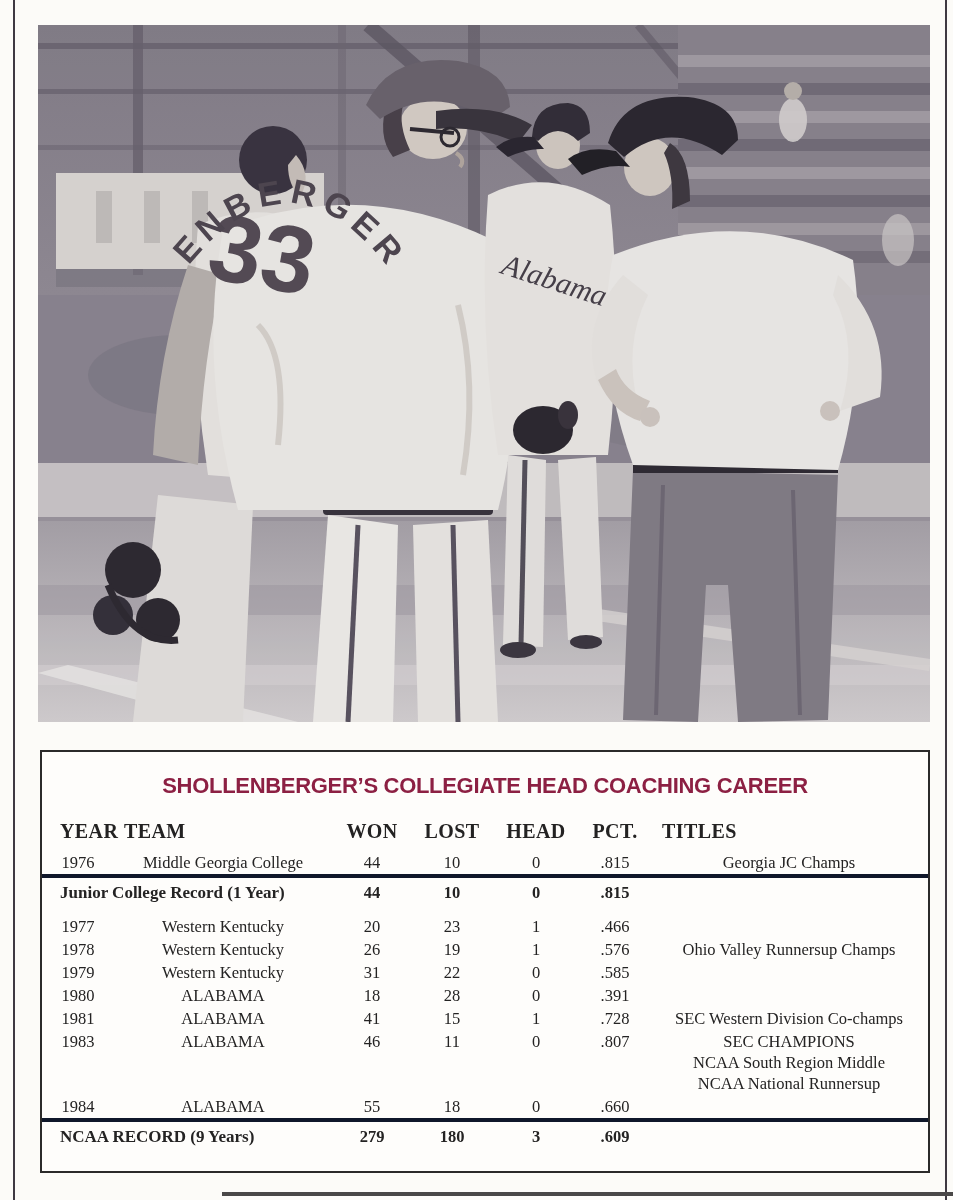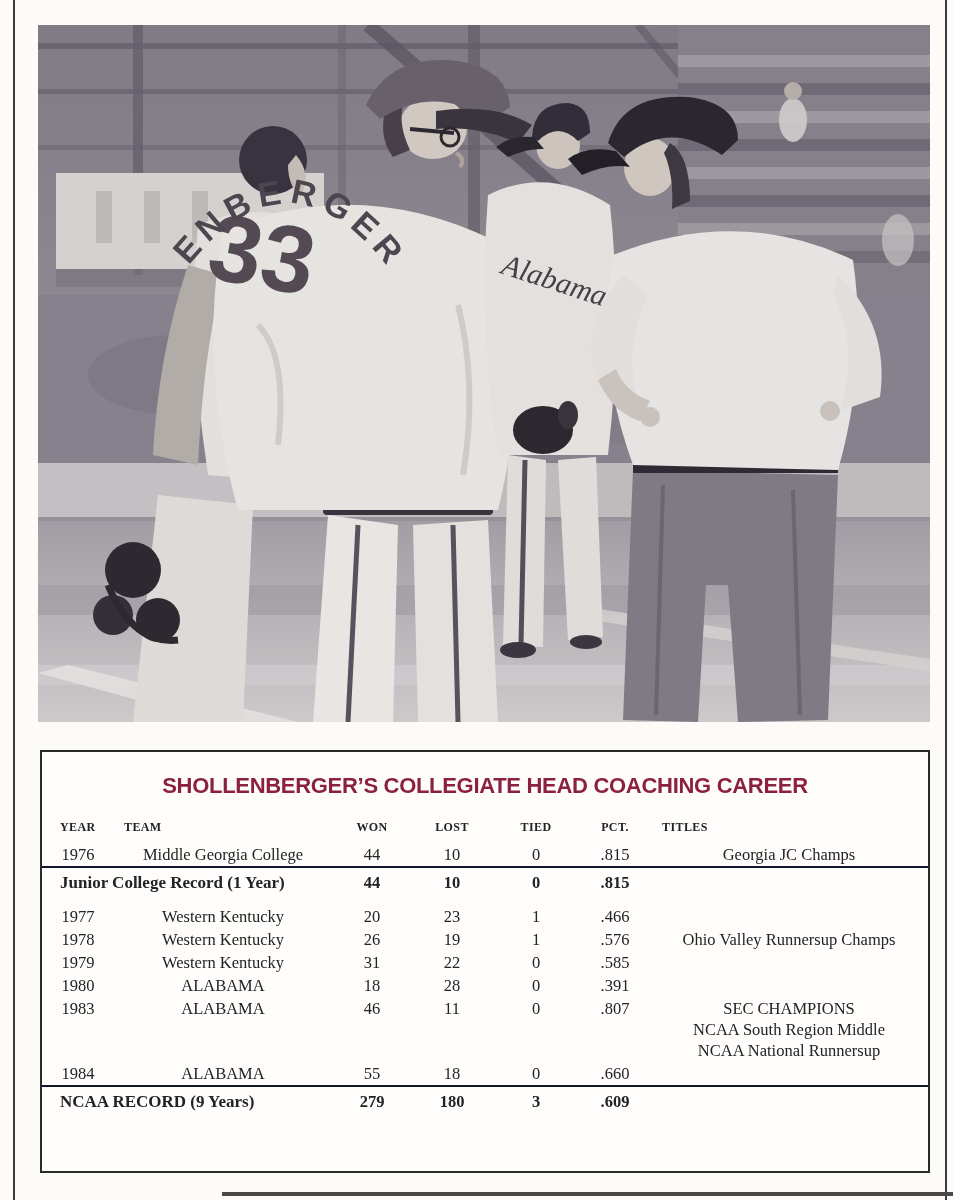--- a/index.html
+++ b/index.html
@@ -32,36 +32,36 @@
     width:100%;border-collapse:collapse;table-layout:fixed;
     margin-top:22px;
   }
   table.career col.c-year{width:72px;}
   table.career col.c-team{width:218px;}
   table.career col.c-won{width:80px;}
   table.career col.c-lost{width:80px;}
   table.career col.c-tied{width:88px;}
   table.career col.c-pct{width:70px;}
   table.career th{
-    font-size:12px;font-weight:bold;letter-spacing:0.4px;
+    font-size:20px;font-weight:bold;letter-spacing:0.4px;
     padding:0 0 8px 0;text-align:center;color:#232222;
   }
   table.career th.l{text-align:left;}
   table.career th.th-year{padding-left:18px;}
   table.career th.th-team{padding-left:10px;}
   table.career th.th-titles{padding-left:12px;}
   table.career td{
     font-size:16.5px;line-height:21px;padding:1px 0;
     vertical-align:top;text-align:center;color:#242323;
   }
   td.cell-year{text-align:left;padding-left:18px;}
   td.cell-team{text-align:left;padding-left:10px;}
   td.cell-titles{text-align:left;padding-left:12px;}
   tr.summary td{
-    border-top:2px solid #0f172a;font-weight:bold;
+    border-top:4px solid #0f172a;font-weight:bold;
     padding-top:4px;padding-bottom:3px;
   }
   tr.summary td.summary-label{text-align:left;padding-left:18px;font-size:17px;}
   tr.gap-below td{padding-bottom:12px;}
   .bottom-partial-rule{
     position:absolute;left:222px;top:1192px;width:731px;height:4px;
     background:#4a4848;
   }
 </style>
 </head>
@@ -214,21 +214,21 @@
         <col class="c-tied">
         <col class="c-pct">
         <col class="c-titles">
     </colgroup>
     <thead>
       <tr>
         <th class="l th-year">YEAR</th>
         <th class="l th-team">TEAM</th>
         <th>WON</th>
         <th>LOST</th>
-        <th>TIED</th>
+        <th>HEAD</th>
         <th>PCT.</th>
         <th class="l th-titles">TITLES</th>
       </tr>
     </thead>
     <tbody>
       <tr>
         <td class="cell-year">1976</td>
         <td class="cell-team">Middle Georgia College</td>
         <td>44</td>
         <td>10</td>
@@ -281,20 +281,31 @@
       </tr>
       <tr>
         <td class="cell-year">1980</td>
         <td class="cell-team">ALABAMA</td>
         <td>18</td>
         <td>28</td>
         <td>0</td>
         <td>.391</td>
         <td class="cell-titles">
             <div></div>
+          </td>
+      </tr>
+      <tr>
+        <td class="cell-year">1981</td>
+        <td class="cell-team">ALABAMA</td>
+        <td>41</td>
+        <td>15</td>
+        <td>1</td>
+        <td>.728</td>
+        <td class="cell-titles">
+            <div>SEC Western Division Co-champs</div>
           </td>
       </tr>
       <tr>
         <td class="cell-year">1983</td>
         <td class="cell-team">ALABAMA</td>
         <td>46</td>
         <td>11</td>
         <td>0</td>
         <td>.807</td>
         <td class="cell-titles">

